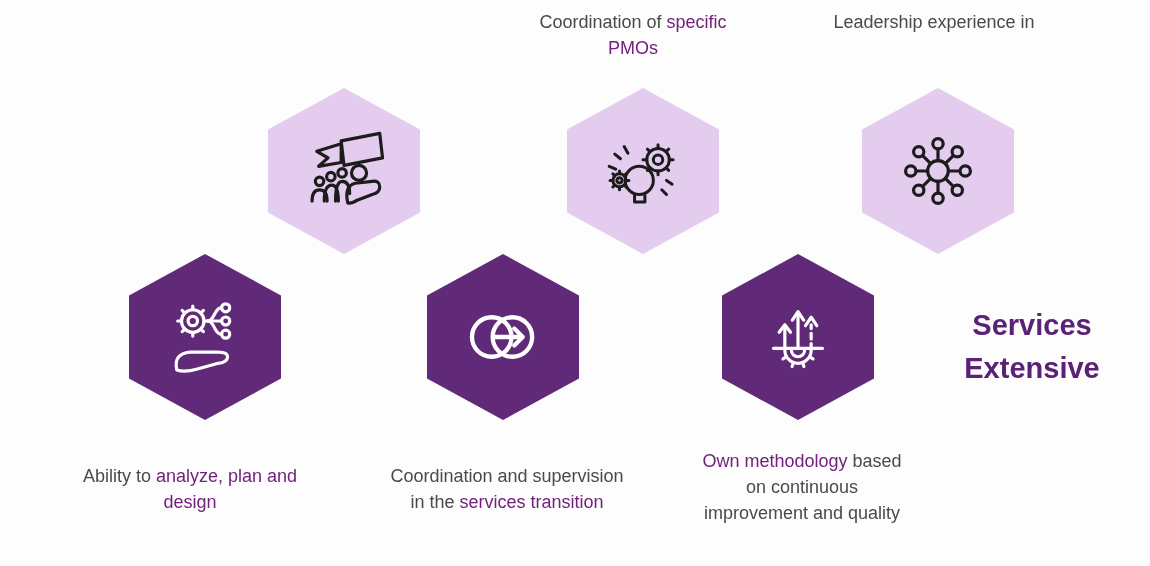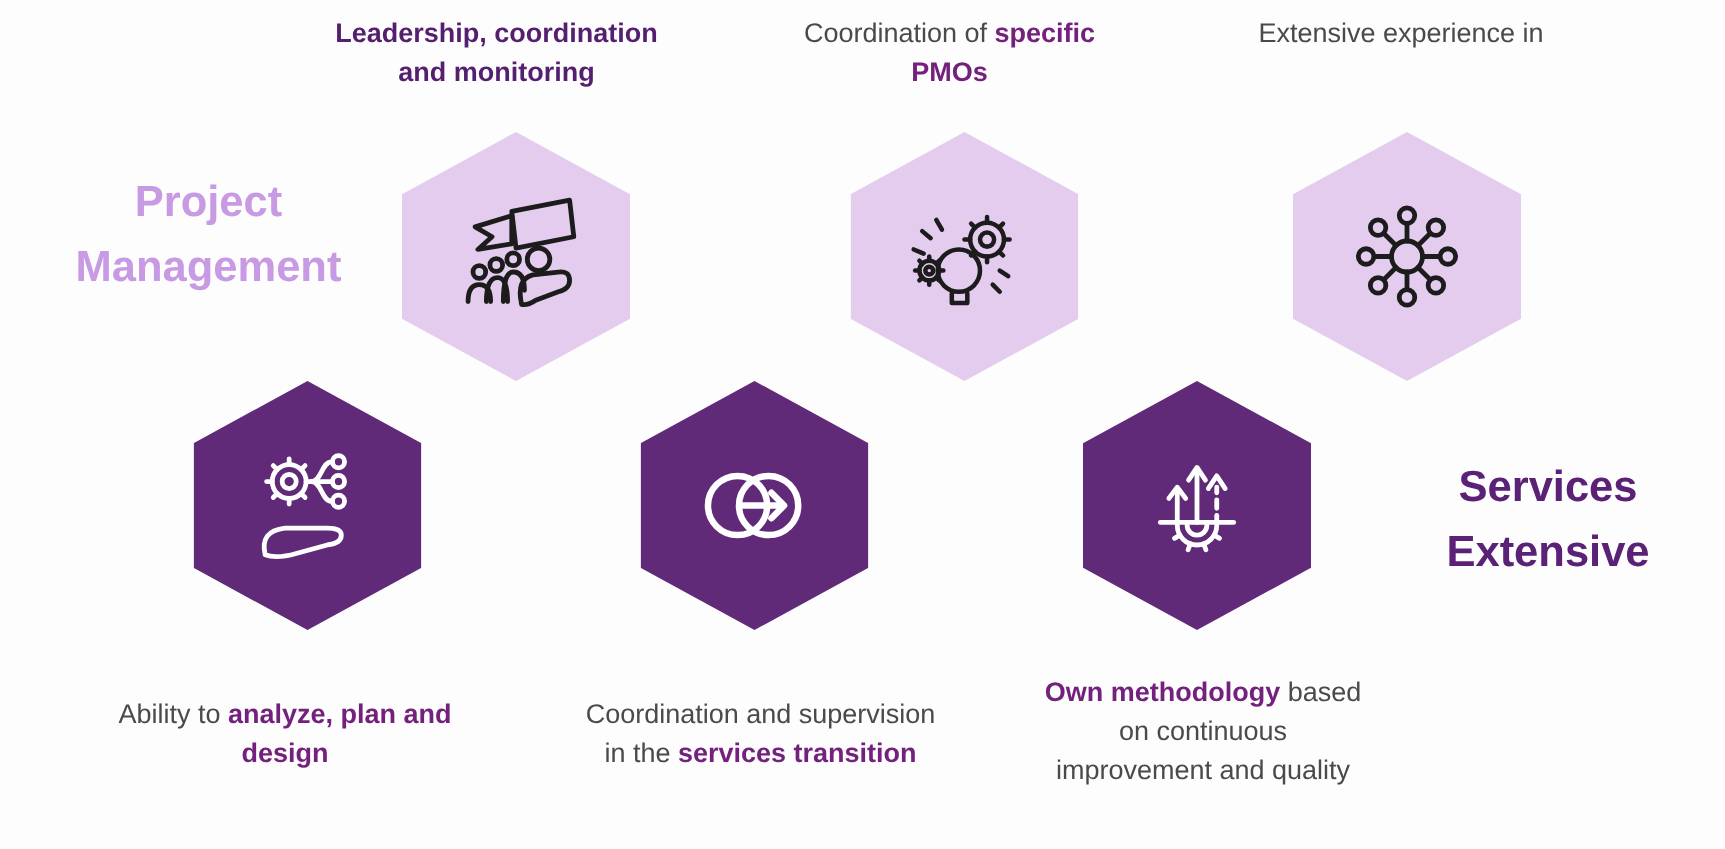--- a/index.html
+++ b/index.html
@@ -7,49 +7,44 @@
 
   .hex{position:absolute;width:152px;height:166px;
        clip-path:polygon(50% 0%,100% 25%,100% 75%,50% 100%,0% 75%,0% 25%);
        display:flex;align-items:center;justify-content:center;}
   .hex.light{background:var(--hex-light,#e4ccef);color:var(--icon-dark,#1c1c1c);}
   .hex.dark{background:var(--hex-dark,#602a79);color:var(--icon-light,#ffffff);}
   .hex svg{width:94px;height:94px;display:block;}
 
   .caption{position:absolute;text-align:center;font-size:18px;line-height:26px;
            color:var(--body-gray,#4a4a4a);}
-  .caption .b{font-weight:bold;color:var(--accent-purple,#74217e);}
+  .caption .b{font-weight:normal;color:var(--accent-purple,#74217e);}
   .caption.heading{font-weight:bold;color:var(--heading-purple,#551f70);}
 
   .gtitle{position:absolute;text-align:center;font-weight:bold;font-size:29px;line-height:43px;}
   .gtitle.project{color:var(--title-light,#c79ae3);}
   .gtitle.services{color:var(--title-dark,#5b2176);}
 
   svg .st{fill:none;stroke:currentColor;stroke-linecap:round;stroke-linejoin:round;}
 </style>
 </head>
 <body>
 
 <div class="canvas">
 
-  <div class="caption heading" style="left:211px;top:9px;width:240px;">
-    <span>Leadership, coordination</span><br>
-    <span>and monitoring</span>
-  </div>
 
   <div class="caption" style="left:518px;top:9px;width:230px;">
     <span>Coordination of </span><span class="b">specific</span><br>
     <span class="b">PMOs</span>
   </div>
 
   <div class="caption" style="left:819px;top:9px;width:230px;">
-    <span>Extensive experience in</span><br>
+    <span>Leadership experience in</span><br>
   </div>
 
-  <div class="gtitle project" style="left:29px;top:114px;width:220px;">Project Management</div>
 
   <div class="gtitle services" style="left:916px;top:304px;width:232px;">Services Extensive</div>
 
   <div class="hex light" style="left:268px;top:88px;">
     <svg viewBox="0 0 100 100">
       <g class="st" stroke-width="3.4">
         <path d="M47 21 L21 29 L33 36 L23 45 L47 41 Z"></path>
         <path d="M47 18 L88 10 L91 36 L50 44 Z"></path>
         <circle cx="66" cy="52" r="8"></circle>
         <path d="M54 84 Q50 66 62 63 L80 61 Q88 60 88 67 Q88 73 80 75 L64 81 Q58 85 54 84 Z"></path>

